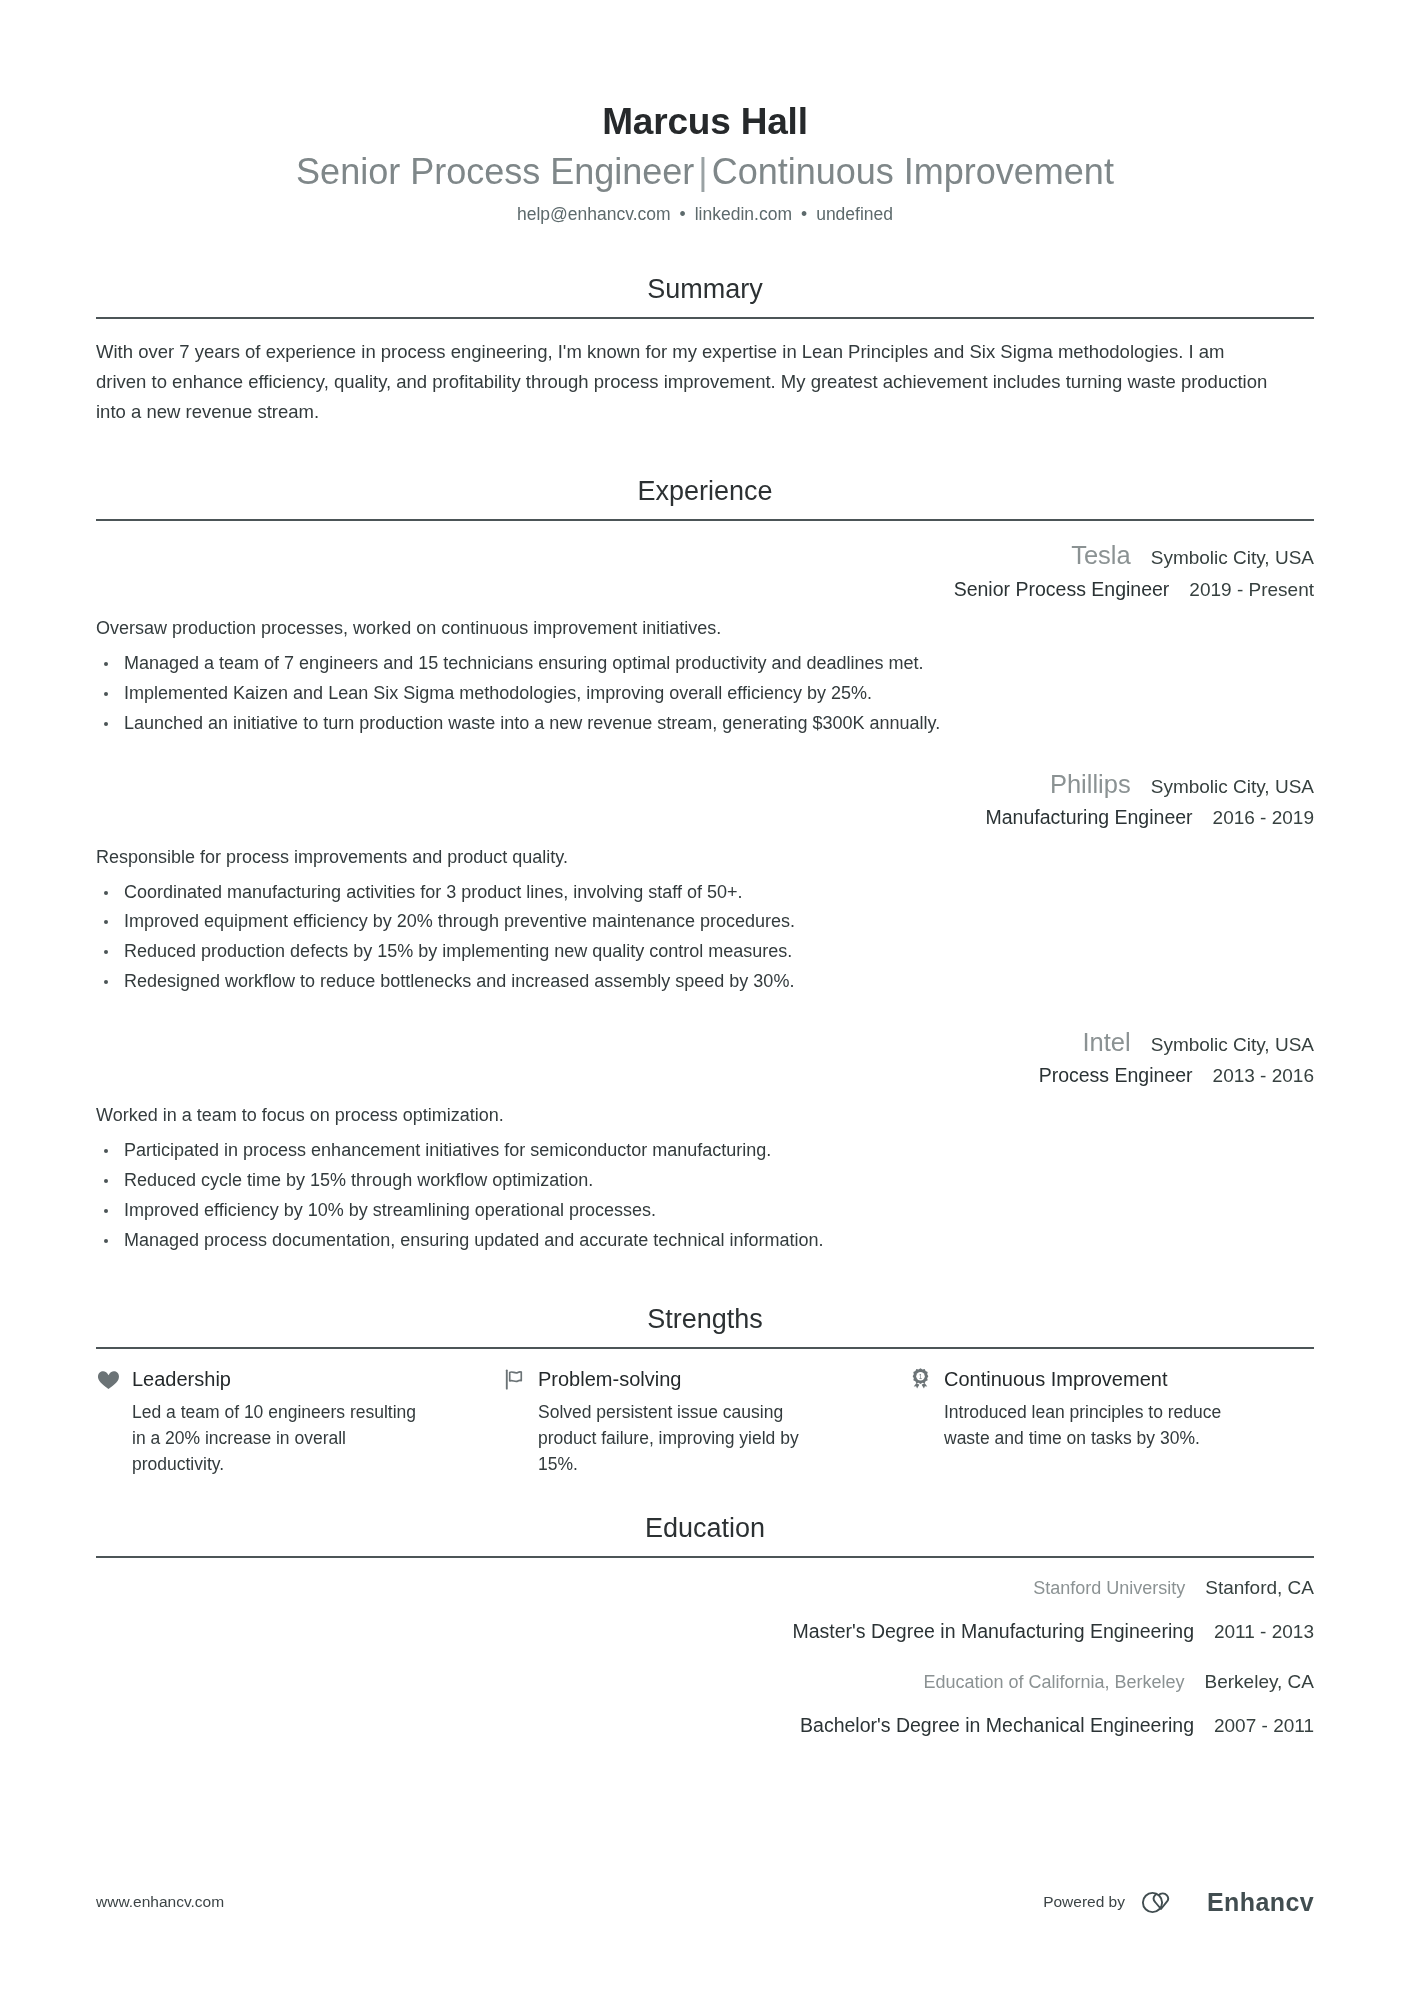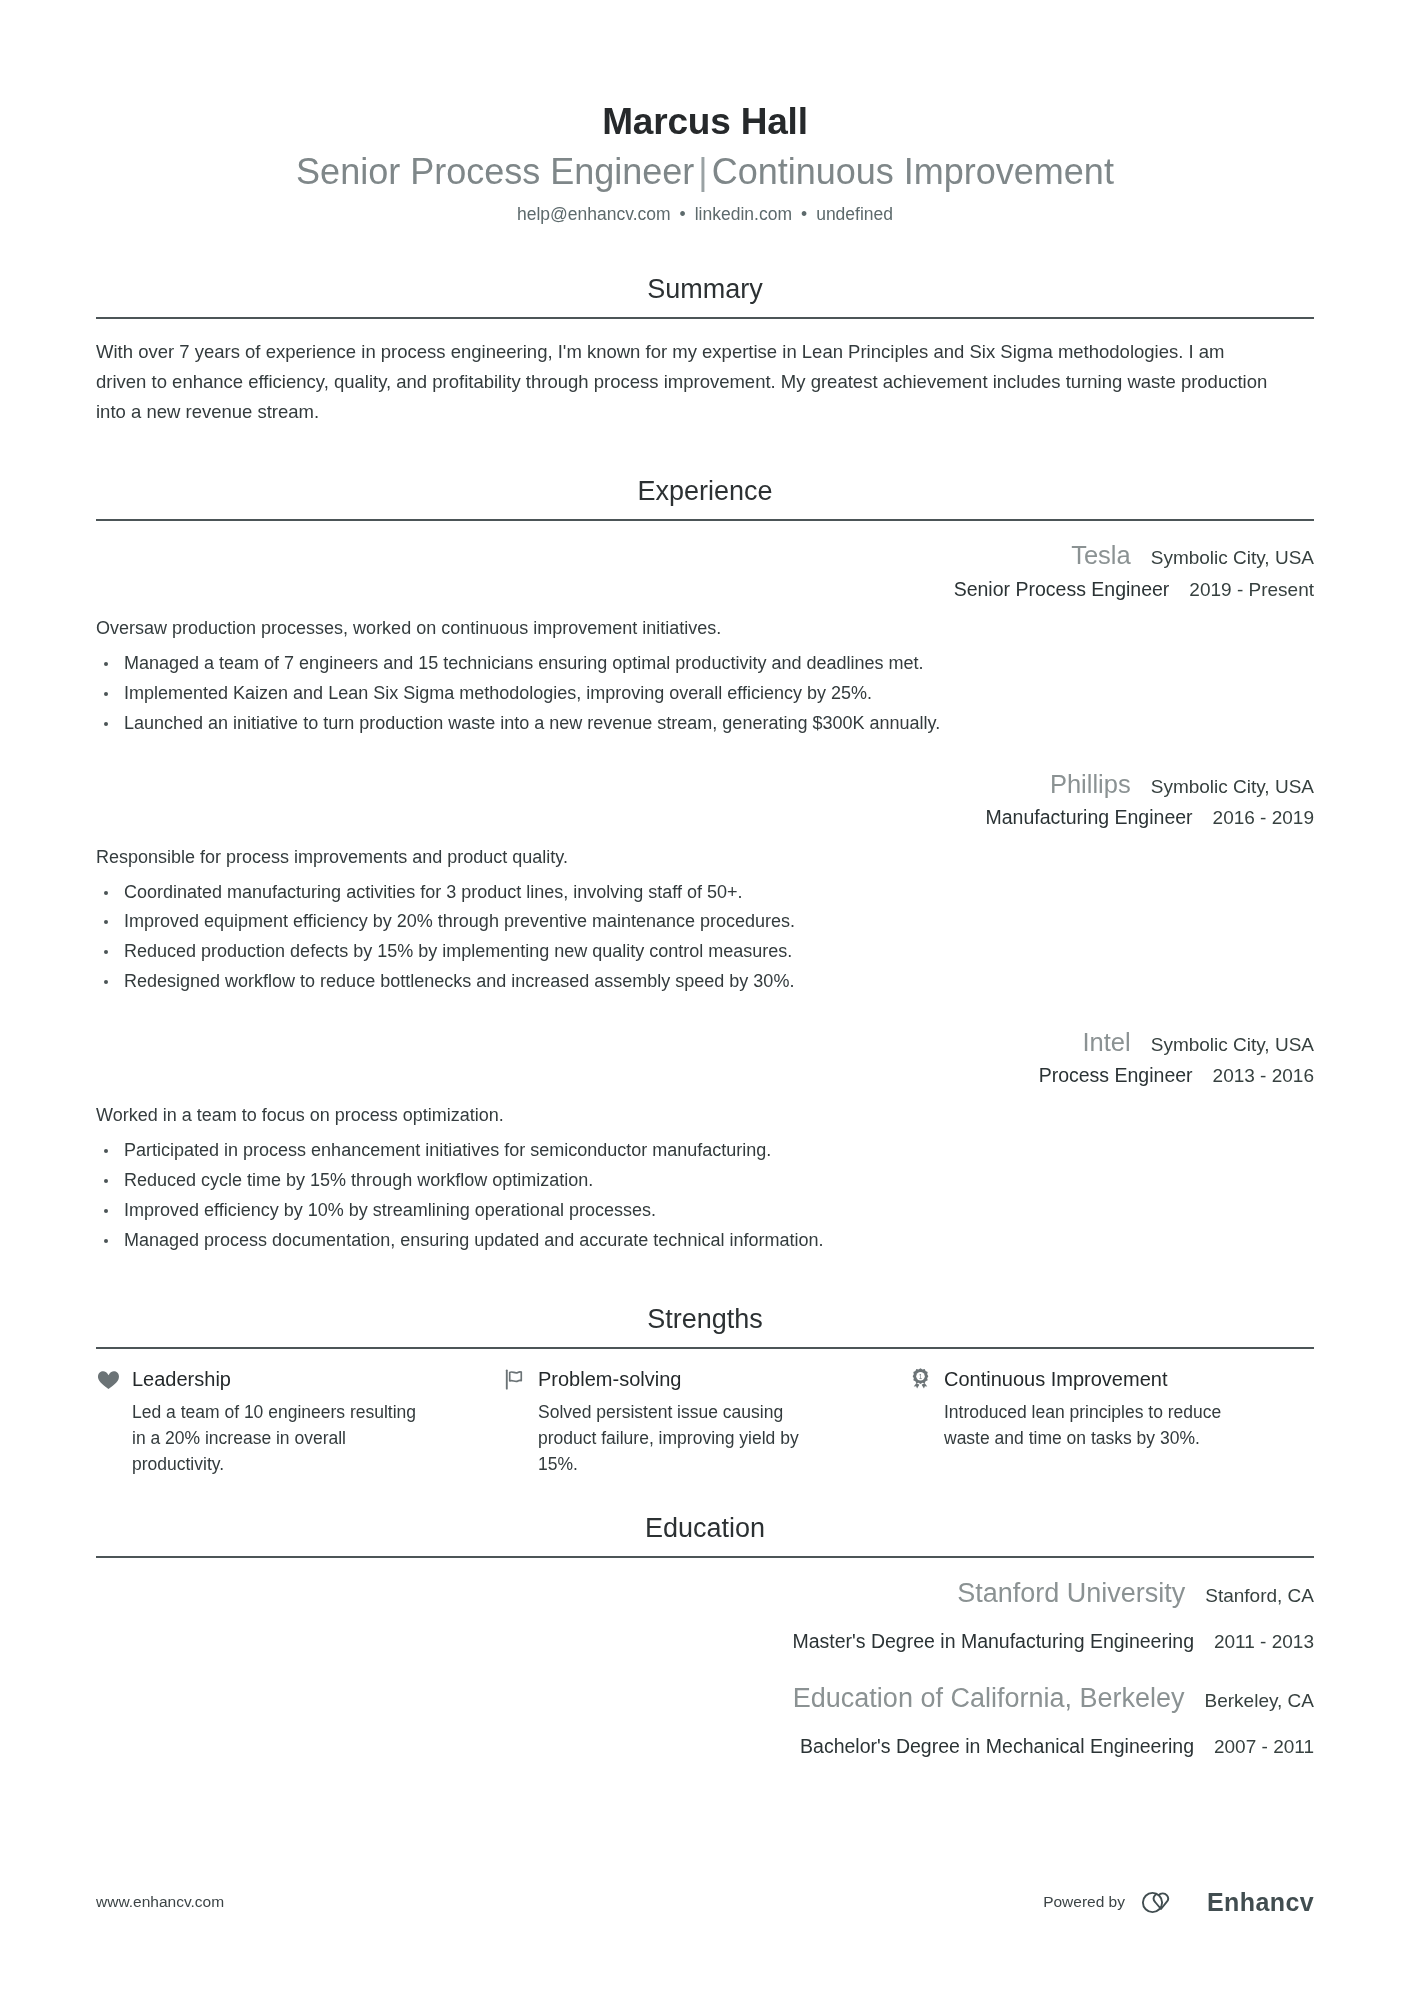--- a/index.html
+++ b/index.html
@@ -193,21 +193,21 @@
     color: #333b3d;
     line-height: 1.48;
     padding-left: 36px;
     max-width: 330px;
   }
 
   
   .edu-entry { margin-bottom: 26px; }
   .edu-entry:last-child { margin-bottom: 0; }
   .edu-school {
-    font-size: 27px;
+    font-size: 18px;
     font-weight: 400;
     color: #8b9293;
     line-height: 1.3;
   }
   .edu-degree {
     font-size: 19.5px;
     color: #2b3335;
     line-height: 1.35;
     margin-top: 17px;
   }

